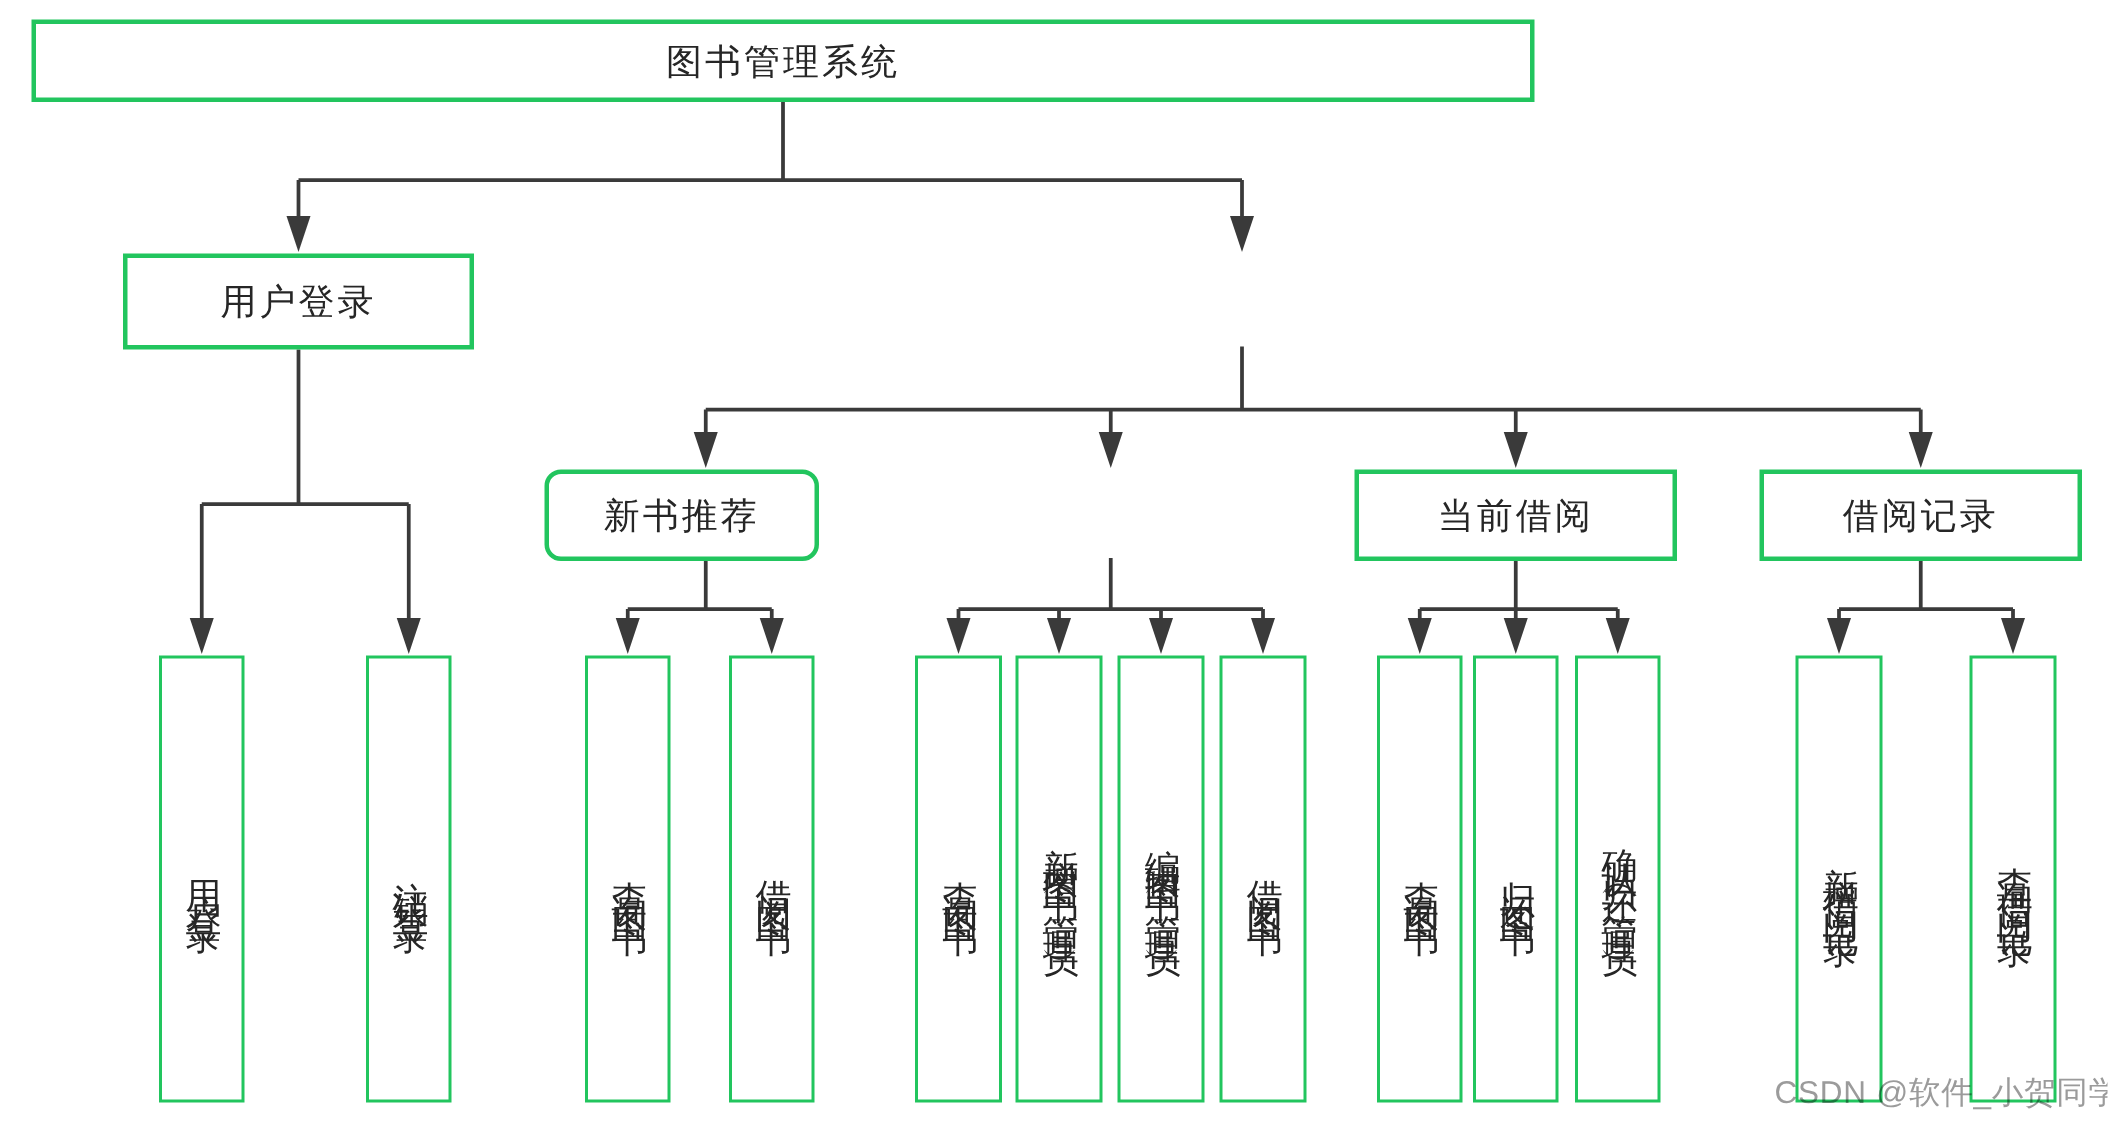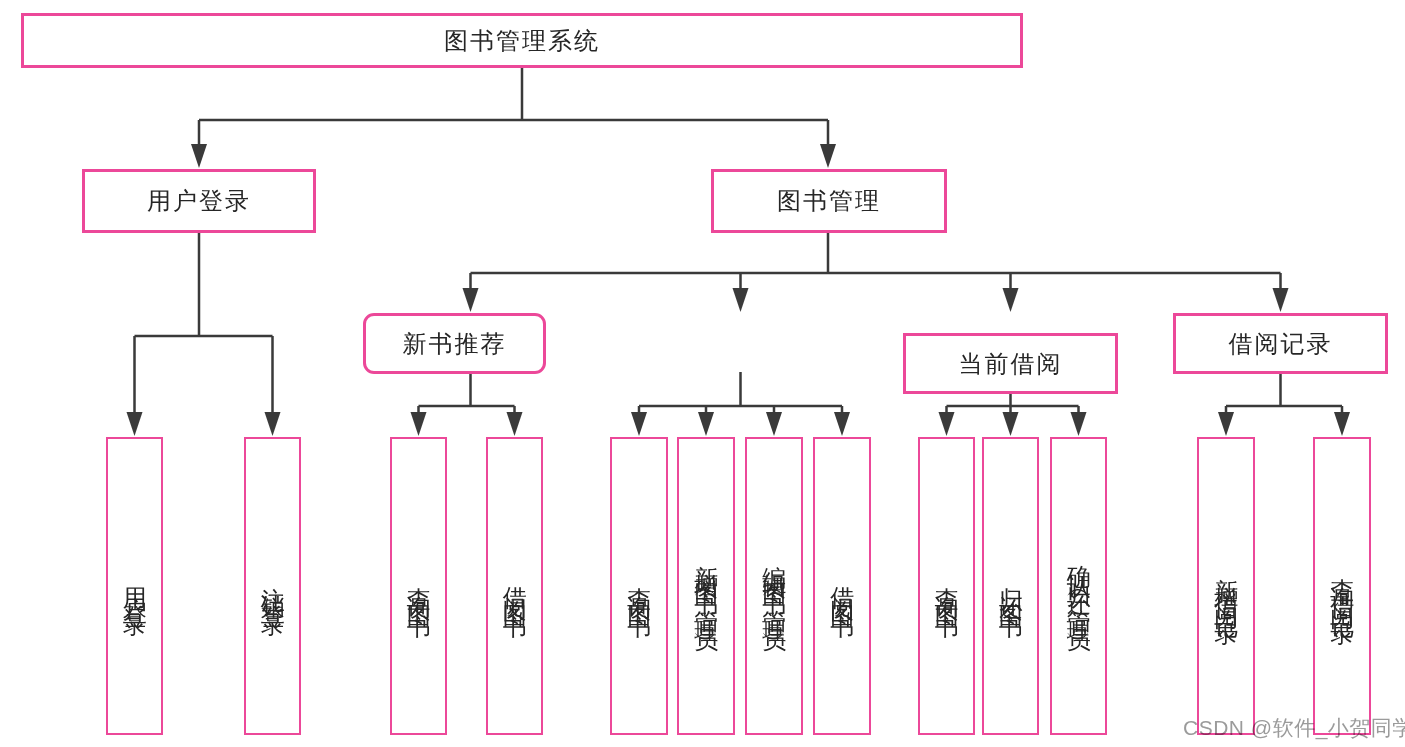--- a/index.html
+++ b/index.html
@@ -7,21 +7,21 @@
     width: 1405px; height: 747px;
     background: #ffffff;
     font-family: "Liberation Sans", "DejaVu Sans", sans-serif;
     overflow: hidden;
   }
   .canvas { position: relative; width: 1405px; height: 747px; background: #ffffff; }
   .connectors { position: absolute; left: 0; top: 0; }
   .box {
     position: absolute;
     background: #ffffff;
-    border: 3px solid #ec4899;
+    border: 3px solid #22c55e;
     box-sizing: border-box;
     display: flex;
     align-items: center;
     justify-content: center;
     color: #262626;
     font-size: 24px;
     text-align: center;
   }
   .hbox { letter-spacing: 2px; }
   .leaf { border-width: 2.5px; }
@@ -83,24 +83,23 @@
       <polygon points="1002.5,412 1018.5,412 1010.5,436"></polygon>
       <polygon points="1070.5,412 1086.5,412 1078.5,436"></polygon>
       <polygon points="1218,412 1234,412 1226,436"></polygon>
       <polygon points="1334,412 1350,412 1342,436"></polygon>
     </g>
   </svg>
 
   <div class="box hbox" style="left:21px; top:13px; width:1002px; height:55px;">图书管理系统</div>
 
   <div class="box hbox" style="left:82px; top:169px; width:234px; height:64px;">用户登录</div>
-  <div class="box hbox" style="left:711px; top:169px; width:236px; height:64px;">图书管理</div>
 
   <div class="box hbox" style="left:363px; top:313px; width:183px; height:61px;border-radius:11px;">新书推荐</div>
-  <div class="box hbox" style="left:903px; top:313px; width:215px; height:61px;margin-top:20px;">当前借阅</div>
+  <div class="box hbox" style="left:903px; top:313px; width:215px; height:61px;">当前借阅</div>
   <div class="box hbox" style="left:1173px; top:313px; width:215px; height:61px;">借阅记录</div>
 
   <div class="box leaf" style="left:106px; top:437px; width:57px; height:298px;">
     <span class="vtext">用户登录</span>
   </div>
   <div class="box leaf" style="left:244px; top:437px; width:57px; height:298px;">
     <span class="vtext">注销登录</span>
   </div>
 
   <div class="box leaf" style="left:390px; top:437px; width:57px; height:298px;">

